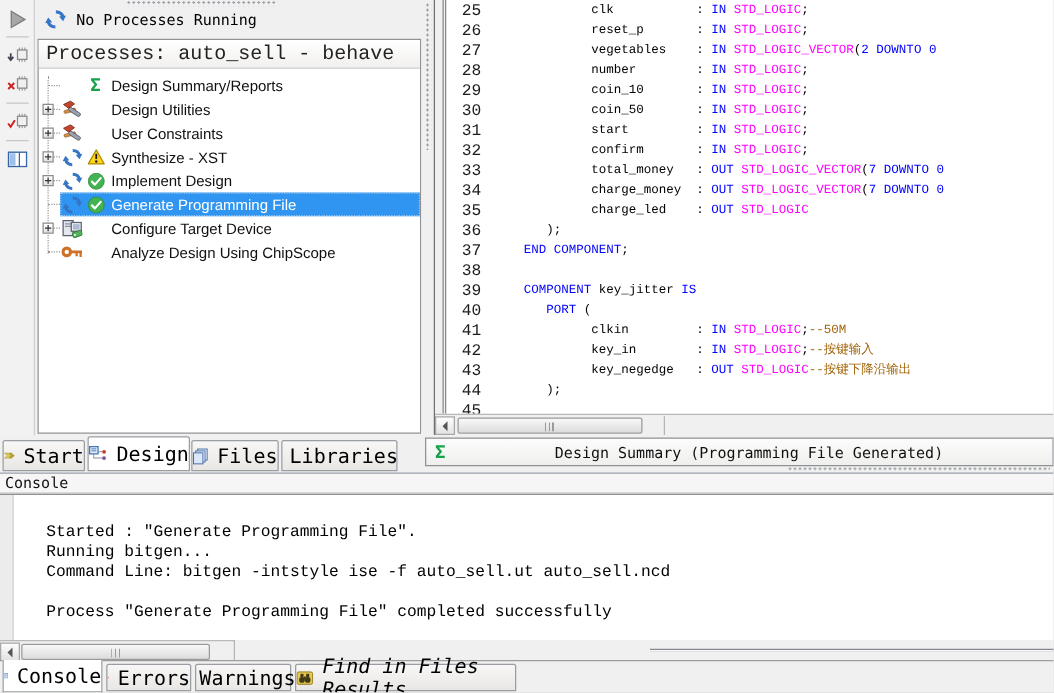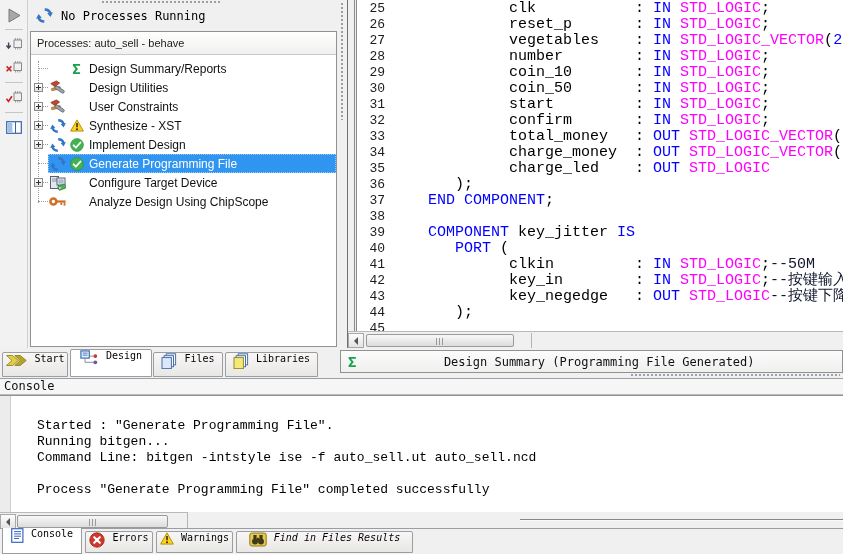--- a/index.html
+++ b/index.html
@@ -19,22 +19,22 @@
                   border-right:1px solid #cfcfcf; display:flex; flex-direction:column; align-items:center; padding-top:3px; }
   .tb-btn { width:24px; height:23px; display:flex; align-items:center; justify-content:center; }
   .tb-sep { width:18px; height:1px; background:#c6c6c6; margin:3px 0; }
 
   
   .status-bar { position:absolute; left:28px; top:0; width:312px; height:31px; display:flex; align-items:center; gap:8px; padding-left:8px; }
   .status-text { font-family:"DejaVu Sans Mono",monospace; font-size:12px; color:#000; }
 
   
   .process-panel { position:absolute; left:30px; top:31px; width:307px; height:316px; background:#fff; border:1px solid #8f9193; }
-  .panel-header { height:23px; line-height:22px; padding-left:6px; font-size:11px; color:#222;
-                  background:linear-gradient(#ffffff,#f1f0ee); border-bottom:1px solid #c9c9c9; }
+  .panel-header { height:23px; line-height:22px; padding-left:6px; font-size:16px; color:#222;
+                  background:linear-gradient(#ffffff,#f1f0ee); border-bottom:1px solid #c9c9c9;font-family:Liberation Mono, monospace; }
   .tree { position:relative; padding-top:4px; }
   .tree-vline { position:absolute; left:7px; top:6px; height:142px; width:0; border-left:1px dotted #9a9a9a; }
   .tree-row { height:19px; display:flex; align-items:center; font-size:12px; position:relative; }
   .cell-exp { width:17px; height:100%; position:relative; flex:0 0 17px; }
   .cell-exp::before { content:""; position:absolute; left:7px; right:0; top:9px; border-top:1px dotted #9a9a9a; }
   .plusbox { position:absolute; left:3px; top:5px; width:9px; height:9px; border:1px solid #8b8b8b;
              background:linear-gradient(#ffffff,#e2e2e2); z-index:2; }
   .plusbox::before { content:""; position:absolute; left:1px; right:1px; top:3px; height:1px; background:#333; }
   .plusbox::after  { content:""; position:absolute; top:1px; bottom:1px; left:3px; width:1px; background:#333; }
   .row-body { flex:1; height:100%; display:flex; align-items:center; }
@@ -45,40 +45,40 @@
 
   
   .vsplit { position:absolute; left:337px; top:0; width:10px; height:348px; background:#f0f0f0; }
 
   
   .editor { position:absolute; left:347px; top:0; width:496px; height:348px; background:#fff; border-left:1px solid #6f6f6f; overflow:hidden; }
   .ed-margin { position:absolute; left:0; top:0; width:9px; height:331px; background:#f0f0f0; border-right:3px double #8a8a8a; }
   .ed-gutter { position:absolute; left:12px; top:1px; width:33px; height:330px; text-align:right; padding-right:8px;
                font-family:"Liberation Mono",monospace; font-size:13px; line-height:16px; color:#1c1c1c; overflow:hidden; }
   .ed-code { position:absolute; left:45px; top:1px; right:0; height:330px; padding-left:8px; overflow:hidden;
-             font-family:"Liberation Mono",monospace; font-size:15px; line-height:16px; }
+             font-family:"Liberation Mono",monospace; font-size:10px; line-height:16px; }
   .cl { white-space:pre; }
-  .sy-p { color:#000; } .sy-k { color:#0000ff; } .sy-t { color:#ff00ff; } .sy-c { color:#0f172a; }
+  .sy-p { color:#000; } .sy-k { color:#0000ff; } .sy-t { color:#ff00ff; } .sy-c { color:#a16207; }
 
   
   .hscroll { position:absolute; height:17px; background:#f0f0f0; border-top:1px solid #b9b9b9; }
   .sb-arrow { position:absolute; left:0; top:1px; width:16px; height:15px; background:linear-gradient(#fdfdfd,#e3e3e3);
               border:1px solid #a8a8a8; display:flex; align-items:center; justify-content:center; }
   .sb-arrow::before { content:""; width:0; height:0; border:4px solid transparent; border-right-color:#555; margin-left:-4px; }
   .sb-thumb { position:absolute; top:2px; height:13px; background:linear-gradient(#f8f8f8,#dcdcdc);
               border:1px solid #9a9a9a; border-radius:2px; }
   .sb-grip { position:absolute; top:3px; left:50%; width:8px; height:7px; margin-left:-4px;
              background:repeating-linear-gradient(90deg,#9a9a9a 0 1px,transparent 1px 3px); }
   .sb-trackend { position:absolute; top:1px; width:1px; height:15px; background:#b4b4b4; }
 
   
   .tabs-row { position:absolute; left:0; top:348px; width:843px; height:30px; }
   .tab { position:absolute; border:1px solid #9a9da1; border-radius:2px 2px 0 0;
-         background:linear-gradient(#f8f7f6,#e9e7e4); display:flex; justify-content:center; gap:7px;
-         font-family:"DejaVu Sans Mono",monospace; font-size:10px; color:#000; }
+         background:linear-gradient(#f8f7f6,#e9e7e4); display:flex; align-items:center; justify-content:center; gap:7px;
+         font-family:"DejaVu Sans Mono",monospace; font-size:16px; color:#000; }
   .tab.active { background:#fff; z-index:3; }
 
   .summary-bar { position:absolute; left:340px; top:350px; width:503px; height:23px; border:1px solid #8f9193;
                  background:linear-gradient(#fcfcfc,#efefee); display:flex; align-items:center;
                  font-family:"DejaVu Sans Mono",monospace; font-size:12px; }
   .summary-bar .sigma { margin-left:7px; }
   .summary-label { flex:1; text-align:center; }
 
   
   .console-title { position:absolute; left:0; top:378px; width:843px; height:17px; background:#f6f6f6;

